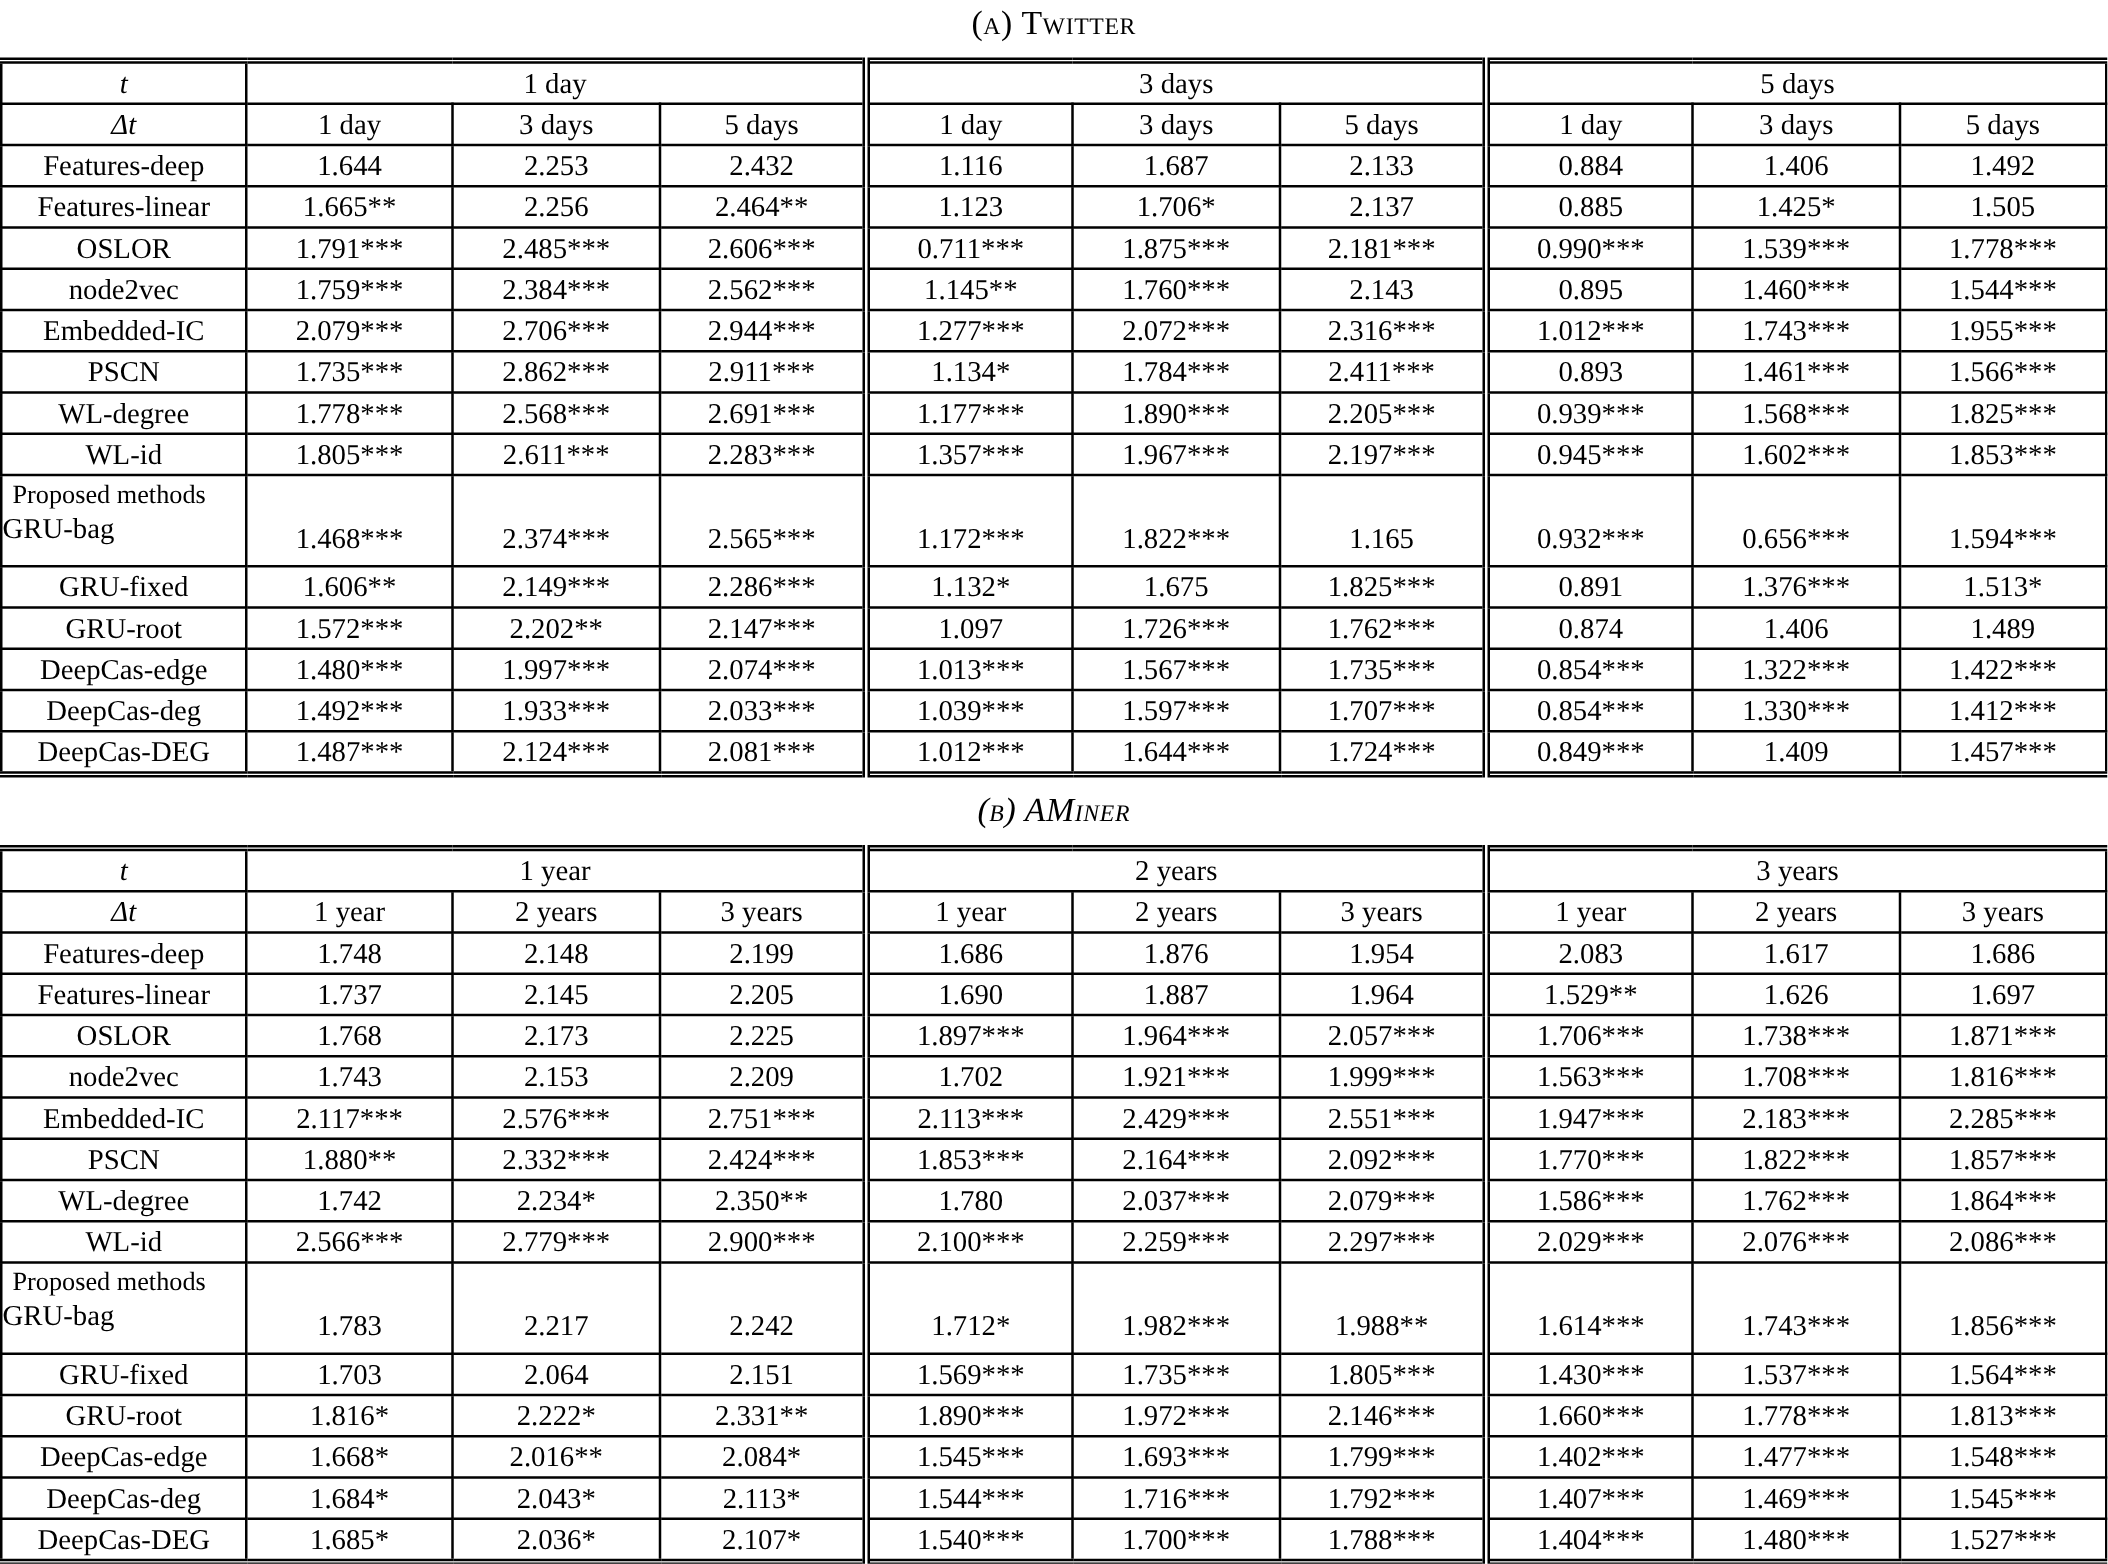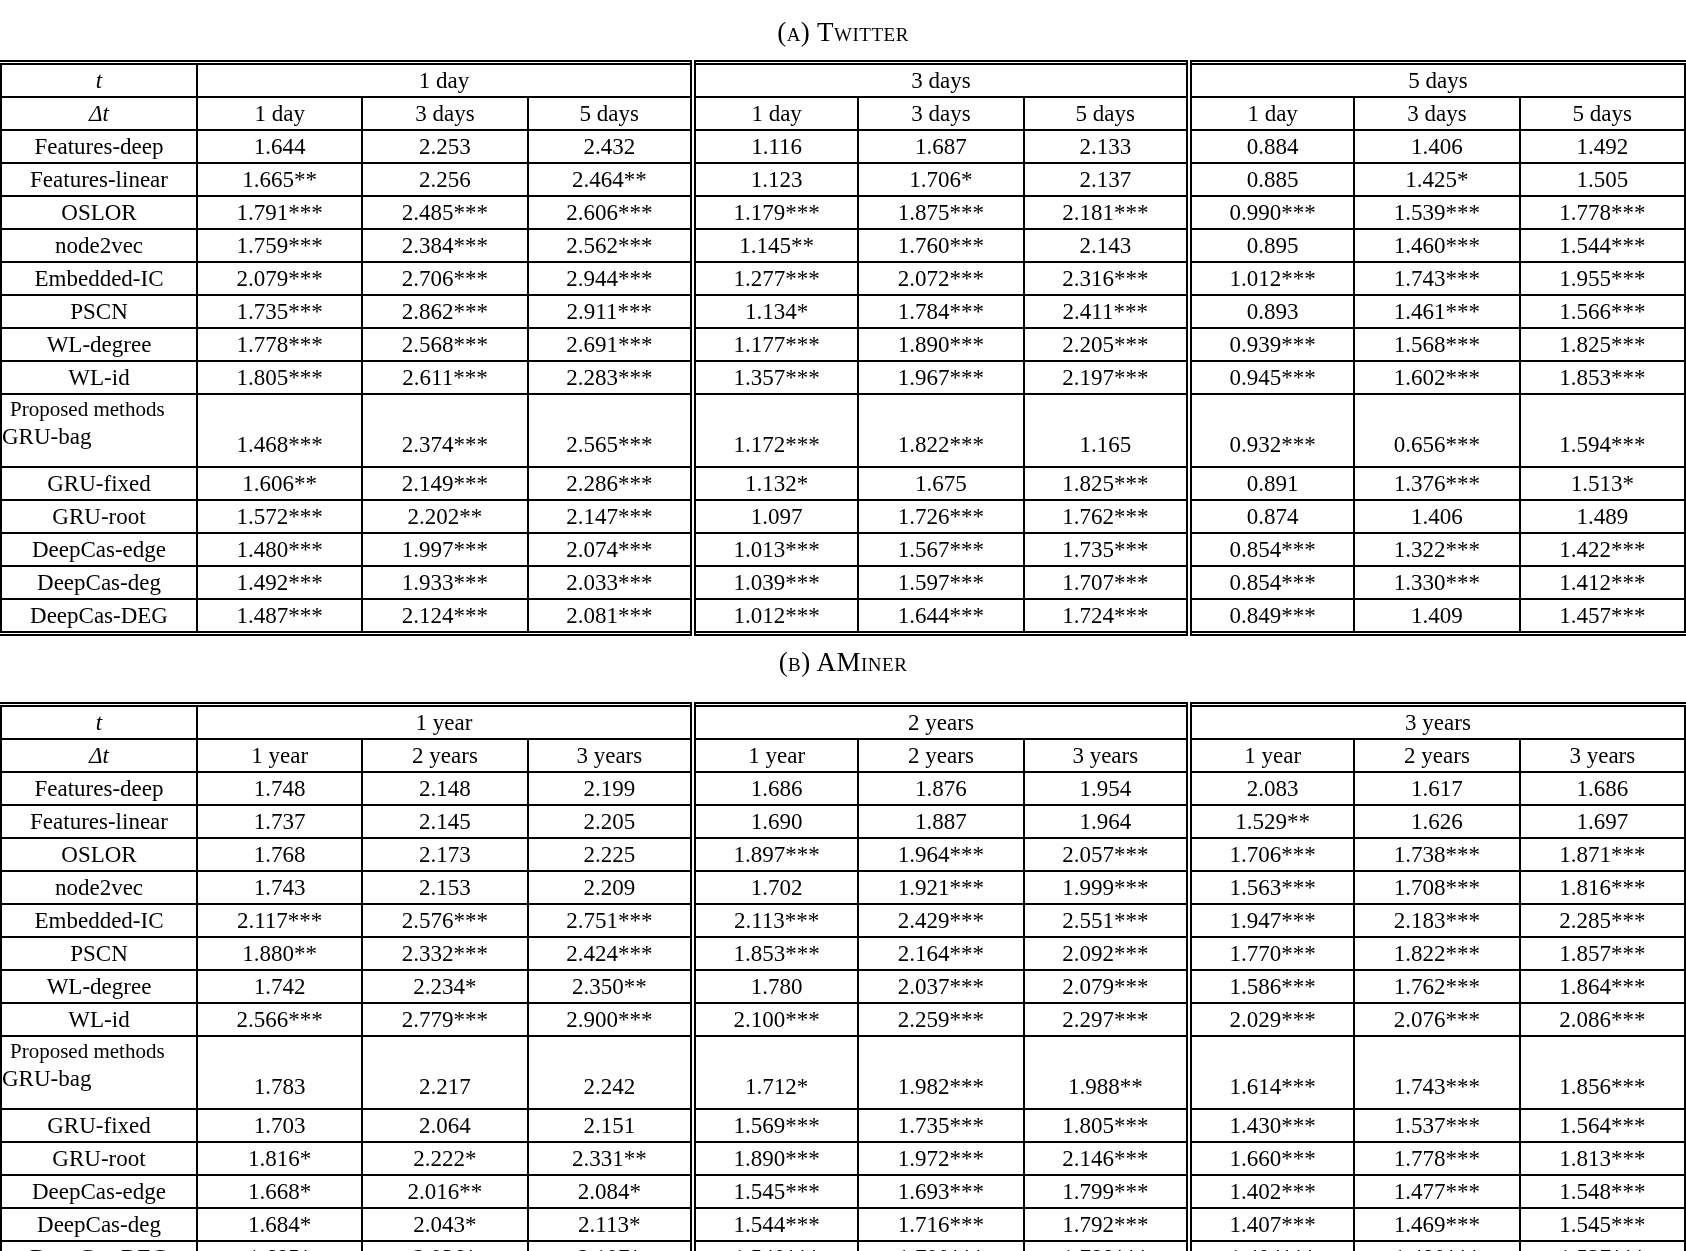--- a/index.html
+++ b/index.html
@@ -1,25 +1,25 @@
 <!DOCTYPE html>
 <html><head>
 <meta charset="utf-8">
 <style>
   html,body { margin:0; padding:0; background:#ffffff; }
   .page {
     width:1686px; height:1251px; background:#ffffff; color:#000;
     font-family:"Liberation Serif","DejaVu Serif",serif;
-    box-sizing:border-box; padding-top:16px;
+    box-sizing:border-box; padding-top:2px;
   }
   .caption {
     text-align:center; font-size:27px; font-variant:small-caps;
     letter-spacing:0.5px; margin:0 0 12px 0; line-height:32px;
   }
-  .caption.second { margin-top:10px; margin-bottom:24px; }
+  .caption.second { margin-top:10px; margin-bottom:12px;font-style:italic; }
   table.results {
     width:1686px; border-collapse:collapse; table-layout:fixed;
     font-size:23px;
   }
   table.results col.label-col { width:196px; }
   table.results th, table.results td {
     border:2px solid #000; text-align:center; vertical-align:middle;
     font-weight:normal; padding:0; height:31px; overflow:hidden;
     line-height:1.1;
   }
@@ -100,21 +100,21 @@
           <td class="val">2.137</td>
           <td class="val group-start">0.885</td>
           <td class="val">1.425*</td>
           <td class="val">1.505</td>
         </tr>
         <tr>
           <td class="label-cell"><span>OSLOR</span></td>
           <td class="val">1.791***</td>
           <td class="val">2.485***</td>
           <td class="val">2.606***</td>
-          <td class="val group-start">1.179***</td>
+          <td class="val group-start">0.711***</td>
           <td class="val">1.875***</td>
           <td class="val">2.181***</td>
           <td class="val group-start">0.990***</td>
           <td class="val">1.539***</td>
           <td class="val">1.778***</td>
         </tr>
         <tr>
           <td class="label-cell"><span>node2vec</span></td>
           <td class="val">1.759***</td>
           <td class="val">2.384***</td>

